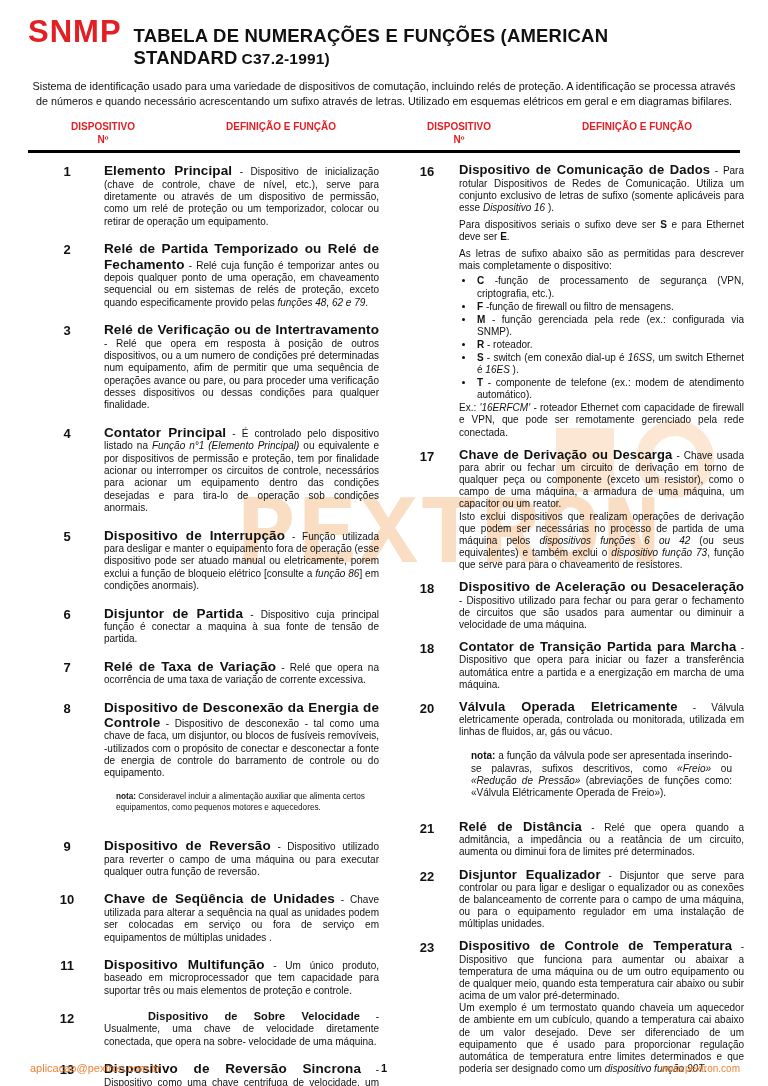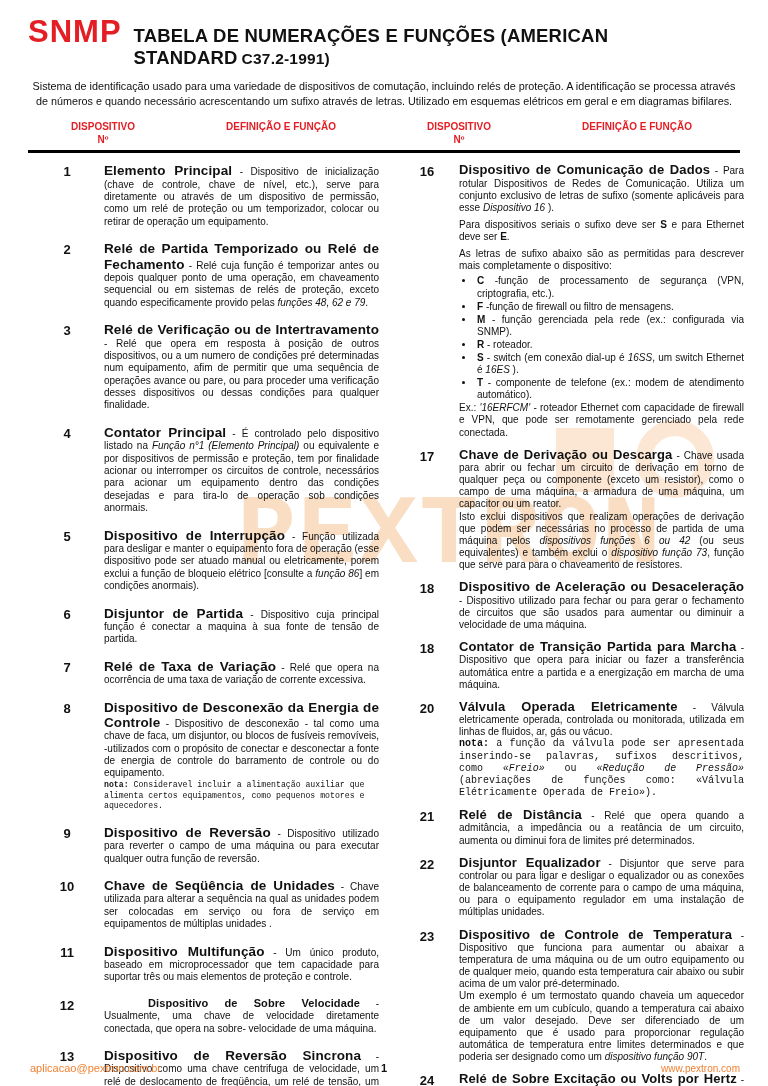--- a/index.html
+++ b/index.html
@@ -24,21 +24,21 @@
   .entry-number{width:74px;flex:none;text-align:center;font-weight:bold;font-size:13px;padding-top:1px;}
   .col-right .entry-number{width:64px;}
   .entry-body{flex:1;text-align:justify;font-size:10px;line-height:1.24;}
   .col-right .entry-body{line-height:1.21;}
   .e-title{font-weight:bold;font-size:13.5px;line-height:1.12;letter-spacing:.1px;margin-top:15px;}
   .e-title.small{font-size:11px;padding-left:44px;}
   .col-right .e-title{font-size:13px;}
   .para{margin:5px 0 0 0;}
   .cont{margin:0;}
   .lead{margin:0;}
-  .note{margin:0;font-family:Liberation Mono, monospace;}
+  .note{margin:12px;}
   .note.small{font-size:8.2px;line-height:1.3;text-align:left;}
   ul.suffix-list{margin:3px 0 0 0;padding-left:16px;}
   ul.suffix-list li{margin:0 0 1px 0;padding-left:2px;}
   
   .watermark-layer{position:absolute;inset:0;z-index:1;pointer-events:none;}
   .wm-text{position:absolute;top:480px;left:140px;width:620px;text-align:center;
            font-size:98px;font-weight:bold;letter-spacing:2px;
            color:rgba(240,145,60,0.30);font-family:Liberation Mono, monospace;}
   .wm-block{position:absolute;top:428px;left:556px;width:58px;height:64px;
             background:rgba(240,145,60,0.22);}

